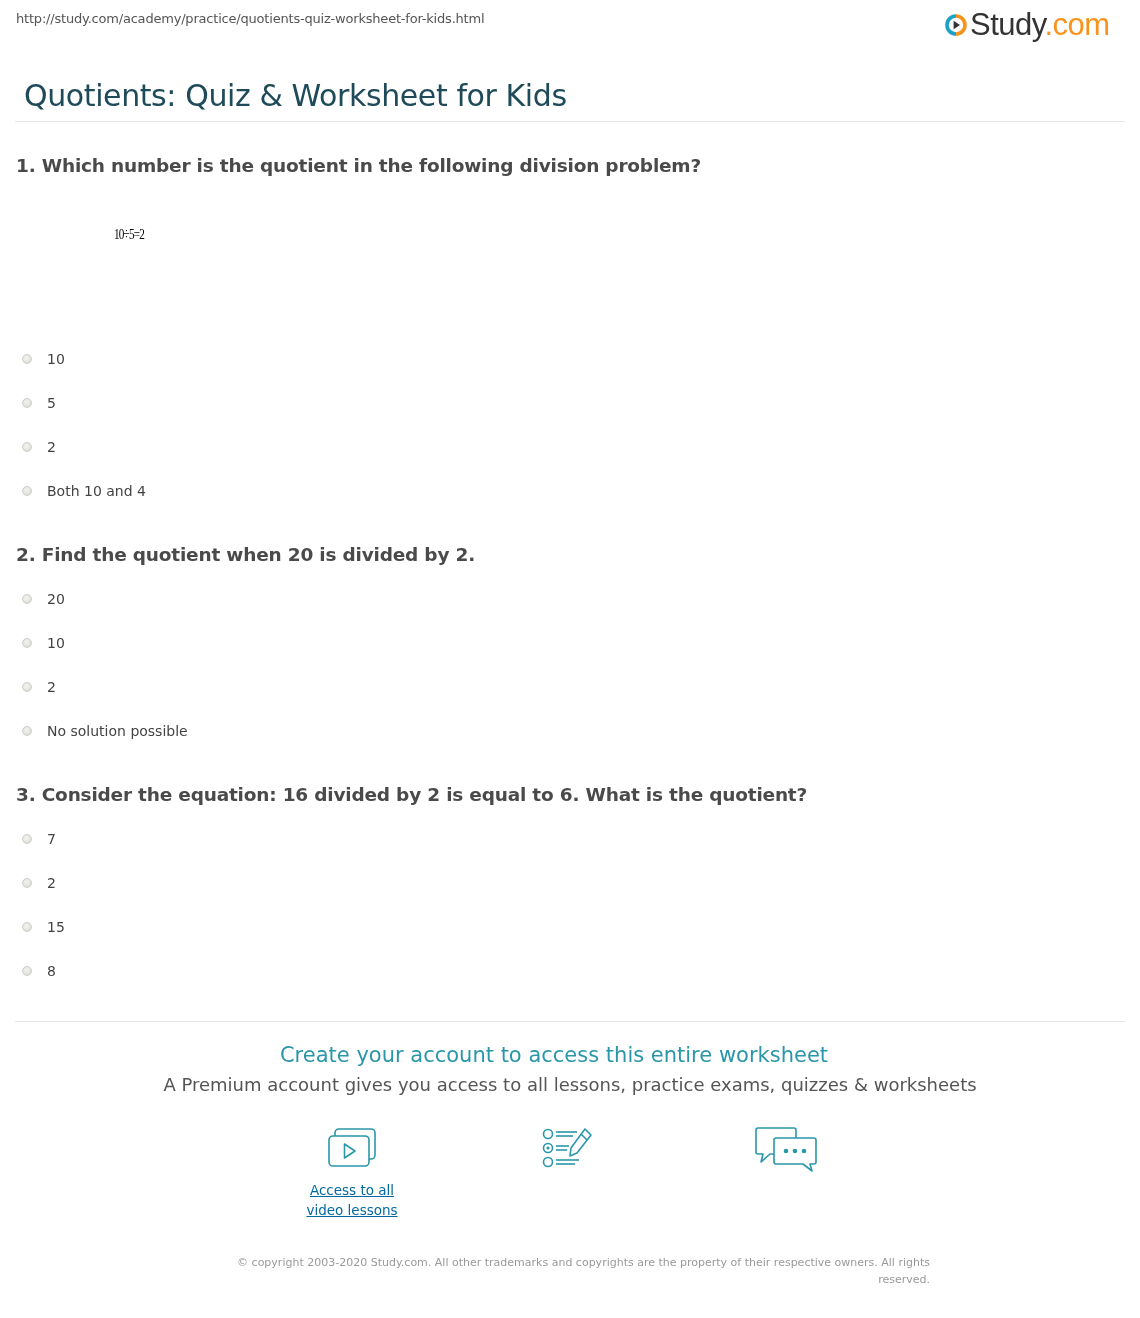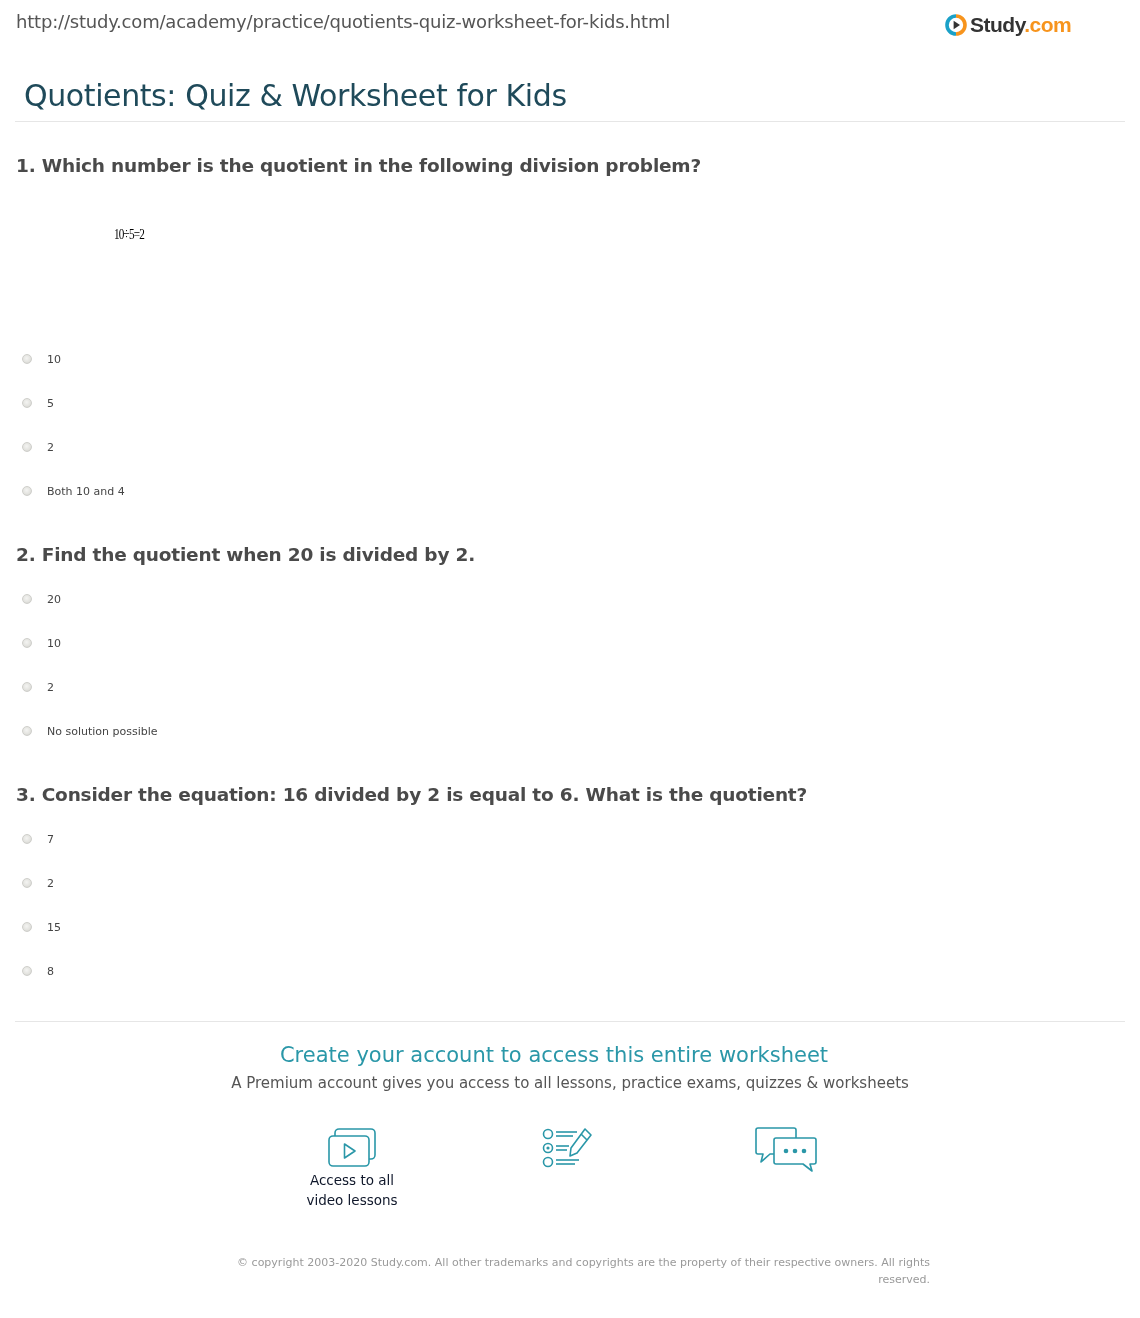--- a/index.html
+++ b/index.html
@@ -3,29 +3,29 @@
   <meta charset="utf-8">
   <style>
     html, body { margin: 0; padding: 0; background: #ffffff; }
     body {
       width: 1140px; height: 1318px; position: relative; overflow: hidden;
       font-family: "DejaVu Sans", "Liberation Sans", sans-serif;
       color: #444444;
     }
     .url {
       position: absolute; left: 16px; top: 11px;
-      font-size: 18px; color: #555555; letter-spacing: -0.2px;
+      font-size: 13px; color: #555555; letter-spacing: -0.2px;
     }
     .logo {
       position: absolute; left: 945px; top: 9px; height: 32px;
       display: flex; align-items: center;
     }
     .logo-mark { width: 22px; height: 22px; margin-right: 3px; }
     .logo-text {
-      font-size: 21px; font-weight: bold; color: #333333; letter-spacing: -0.5px;
+      font-size: 31px; font-weight: normal; color: #333333; letter-spacing: -0.5px;
       font-family: "Liberation Sans", sans-serif;
     }
     .logo-text .dot { color: #f7941d; }
     .page-title {
       position: absolute; left: 16px; top: 70px; margin: 8px;
       font-size: 30px; font-weight: normal; color: #1f4a5a; letter-spacing: -0.4px;
     }
     .divider {
       position: absolute; left: 15px; width: 1110px; height: 1px; background: #e6e6e6;
     }
@@ -41,35 +41,35 @@
     .option {
       position: absolute; left: 22px; height: 20px;
       display: flex; align-items: center; cursor: pointer;
     }
     .radio {
       width: 10px; height: 10px; border-radius: 50%;
       background: radial-gradient(circle at 45% 40%, #f4f4f2 0%, #e2e2de 60%, #c8c8c4 100%);
       border: 1px solid #cfcfcb; box-sizing: border-box;
       margin-right: 15px;
     }
-    .option-label { font-size: 11px; color: #444444; }
+    .option-label { font-size: 14px; color: #444444; }
     .cta-title {
       position: absolute; left: 0; width: 1108px; top: 1043px; text-align: center;
       font-size: 21px; color: #2a97a8; font-weight: normal;
     }
     .cta-sub {
       position: absolute; left: 0; width: 1140px; top: 1074px; text-align: center;
-      font-size: 15px; color: #555555;
+      font-size: 18px; color: #555555;
     }
     .feature {
       position: absolute; top: 1126px; width: 220px; text-align: center;
     }
     .feature svg { display: block; margin: 0 auto; }
     .feature-label {
-      font-size: 13.5px; color: #0f172a; line-height: 20px;
+      margin-top: 10px; font-size: 13.5px; color: #0369a1; line-height: 20px; text-decoration: underline;
     }
     .footer {
       position: absolute; left: 210px; width: 720px; top: 1254px; text-align: right;
       font-size: 11px; color: #9a9a9a; line-height: 17px;
     }
   </style>
 </head>
 <body>
 
 <div class="url">http://study.com/academy/practice/quotients-quiz-worksheet-for-kids.html</div>

